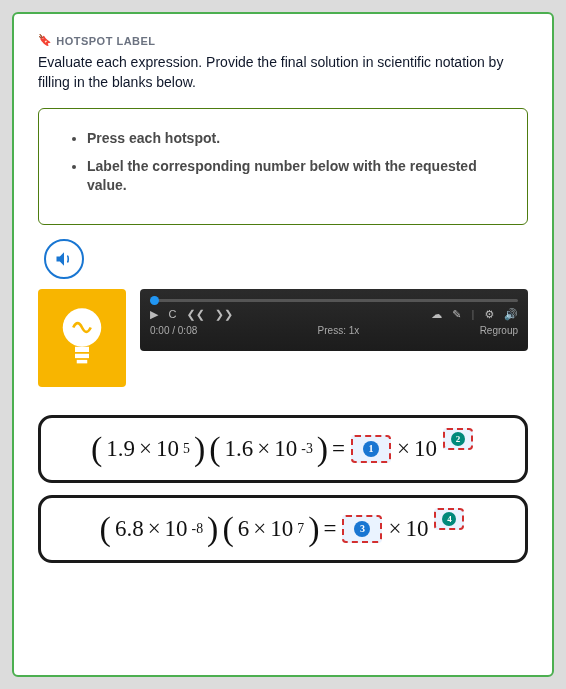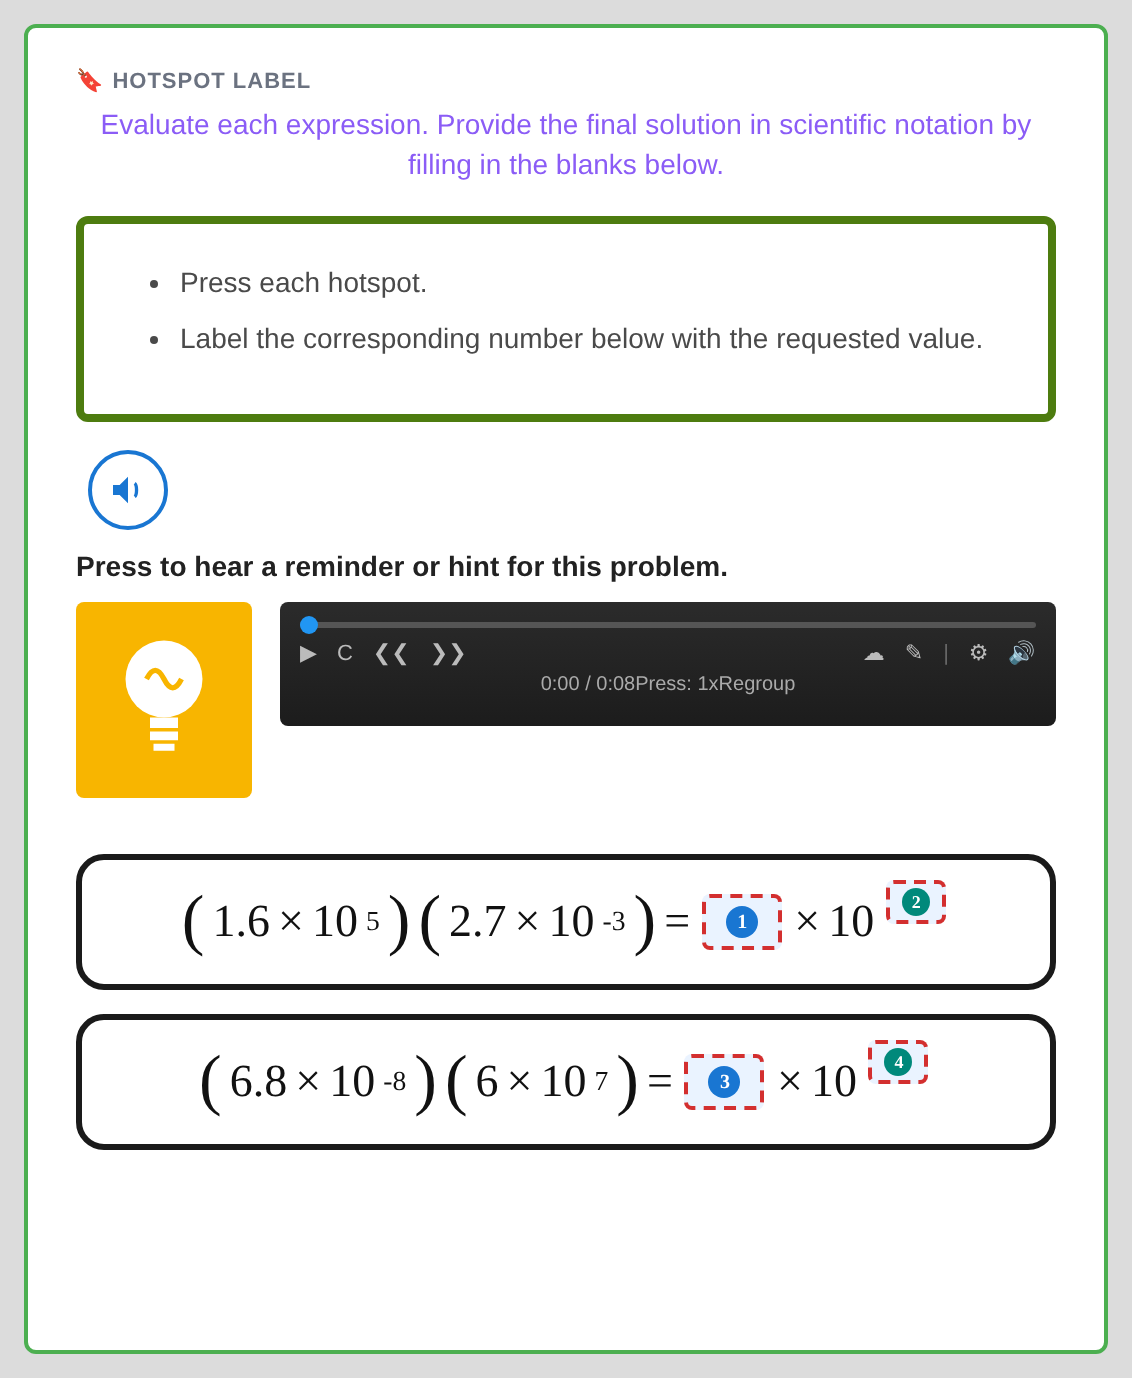--- a/index.html
+++ b/index.html
@@ -26,30 +26,30 @@
       letter-spacing: 0.5px;
       color: #6b7280;
       text-transform: uppercase;
       margin-bottom: 6px;
       display: flex;
       align-items: center;
       gap: 4px;
     }
     .tag-icon { font-size: 11px; color: #6b7280; }
     .prompt {
-      color: #8b5cf6;
+      color: #0f172a;
       line-height: 1.4;
       margin-bottom: 16px;
-      text-align: center;
     }
     .instructions-box {
-      border: 4px solid #4d7c0f;
+      border: 1px solid #4d7c0f;
       border-radius: 6px;
       padding: 20px 26px;
       margin-bottom: 14px;
+      font-weight: bold;
     }
     .instructions-box ul { list-style: disc; padding-left: 22px; }
     .instructions-box li { color: #4a4a4a; margin-bottom: 8px; line-height: 1.4; }
     .audio-btn-row { margin-bottom: 10px; margin-left: 6px; }
     .audio-btn {
       width: 40px; height: 40px;
       border: 2px solid #1976d2;
       background: #fff;
       border-radius: 50%;
       display: flex; align-items: center; justify-content: center;
@@ -81,21 +81,21 @@
     }
     .progress .scrub { position:absolute; left:0; top:-3px; width:9px; height:9px; border-radius:50%; background:#2196f3; }
     .ctrl-row {
       display:flex; align-items:center; justify-content:space-between;
       font-size: 11px; color:#bbb;
     }
     .ctrl-left { display:flex; gap:10px; align-items:center; }
     .ctrl-right { display:flex; gap:10px; align-items:center; }
     .ctrl-left span, .ctrl-right span { cursor:pointer; }
     .divider-v { color:#666; }
-    .meta-row { display:flex; justify-content:center; font-size:10px; color:#aaa; margin-top:4px;}
+    .meta-row { display:flex; justify-content:space-between; font-size:10px; color:#aaa; margin-top:4px;}
     .hint-text {
       font-style: italic;
       color: #555;
       line-height: 1.35;
       font-size: 13px;
       margin-top: 10px;
     }
     .expr-box {
       border: 3px solid #1a1a1a;
       border-radius: 14px;
@@ -152,21 +152,20 @@
 
   <div class="audio-btn-row">
     <button class="audio-btn">
       <svg viewBox="0 0 24 24">
         <path fill="#1976d2" d="M3 9v6h4l5 5V4L7 9H3z"></path>
         <path fill="none" stroke="#1976d2" stroke-width="2" d="M16 8c1.5 1 1.5 7 0 8"></path>
       </svg>
     </button>
   </div>
 
-  <p class="hint-heading">Press to hear a reminder or hint for this problem.</p>
 
   <div class="media-row">
     <div class="bulb-pane">
       <svg viewBox="0 0 60 80">
         <circle cx="30" cy="28" r="22" fill="#fff"></circle>
         <path d="M20 28 q5 -10 10 0 q5 10 10 0" fill="none" stroke="#f8b500" stroke-width="3"></path>
         <rect x="22" y="50" width="16" height="6" fill="#fff"></rect>
         <rect x="22" y="58" width="16" height="5" fill="#fff"></rect>
         <rect x="24" y="65" width="12" height="4" fill="#fff"></rect>
       </svg>
@@ -195,27 +194,27 @@
           <span>0:00 / 0:08</span>
           <span>Press: 1x</span>
           <span>Regroup</span>
         </div>
       </div>
     </div>
   </div>
 
   <div class="expr-box">
     <span class="paren">(</span>
+    <span>1.9</span>
+    <span>×</span>
+    <span>10</span>
+      <sup>5</sup>
+    <span class="paren">)</span>
+    <span class="paren">(</span>
     <span>1.6</span>
-    <span>×</span>
-    <span>10</span>
-      <sup>5</sup>
-    <span class="paren">)</span>
-    <span class="paren">(</span>
-    <span>2.7</span>
     <span>×</span>
     <span>10</span>
       <sup>-3</sup>
     <span class="paren">)</span>
     <span>=</span>
     <span class="hotspot">
       <span class="badge">1</span>
     </span>
     <span>×</span>
     <span>10</span>

